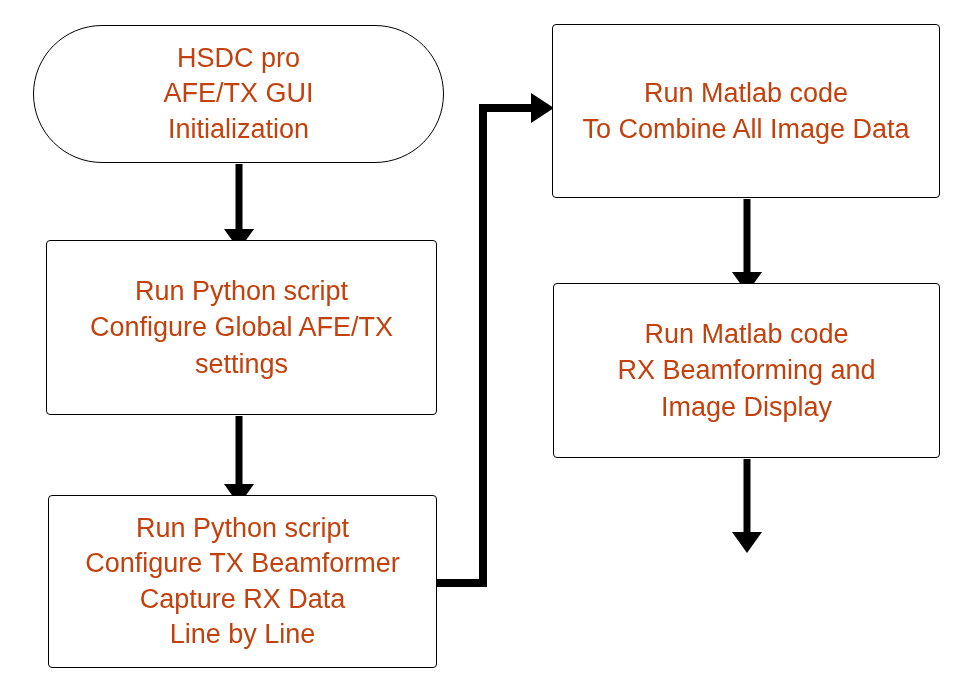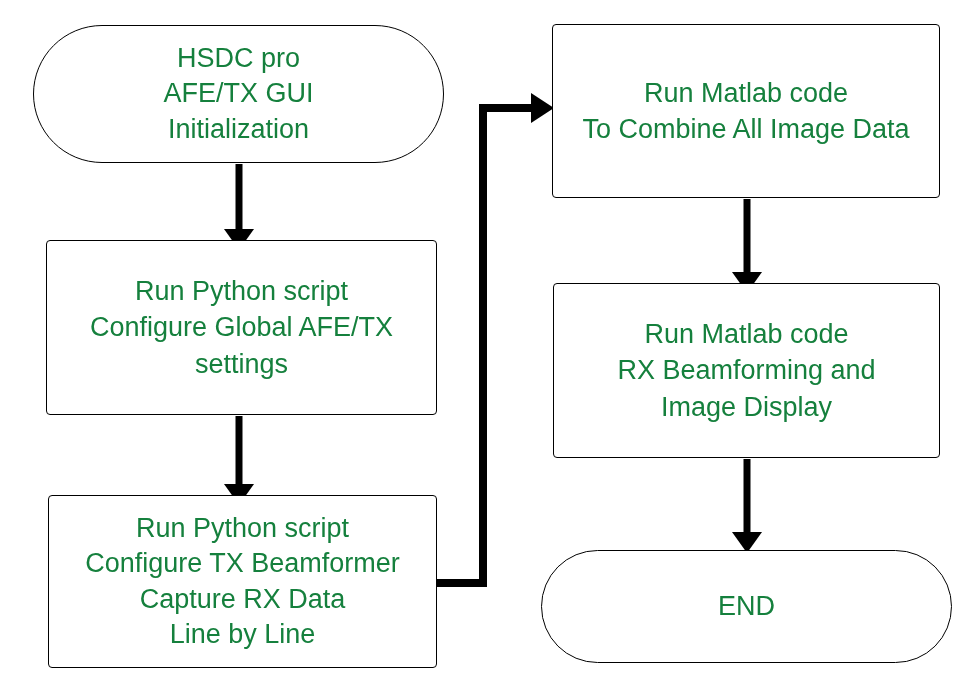--- a/index.html
+++ b/index.html
@@ -32,21 +32,21 @@
   }
   .node.terminator {
     border: 1.6px solid #000000;
   }
   .node-label {
     display: block;
     width: 100%;
     padding: 0 6px;
     box-sizing: border-box;
     white-space: pre-line;
-    color: #15803d;
+    color: #c2410c;
     font-weight: 400;
   }
   svg.connector-layer {
     position: absolute;
     left: 0;
     top: 0;
     width: 979px;
     height: 685px;
     overflow: visible;
     pointer-events: none;
@@ -108,17 +108,14 @@
     <span class="node-label">Run Matlab code
 To Combine All Image Data</span>
   </div>
 
   <div class="node process" style="left:553px; top:283px; width:387px; height:175px; font-size:27px; line-height:1.35;">
     <span class="node-label">Run Matlab code
 RX Beamforming and
 Image Display</span>
   </div>
 
-  <div class="node terminator" style="left:541px; top:550px; width:411px; height:113px; border-radius:57px; font-size:27px; line-height:1.3;">
-    <span class="node-label">END</span>
-  </div>
 
 </div>
 
 </body></html>

